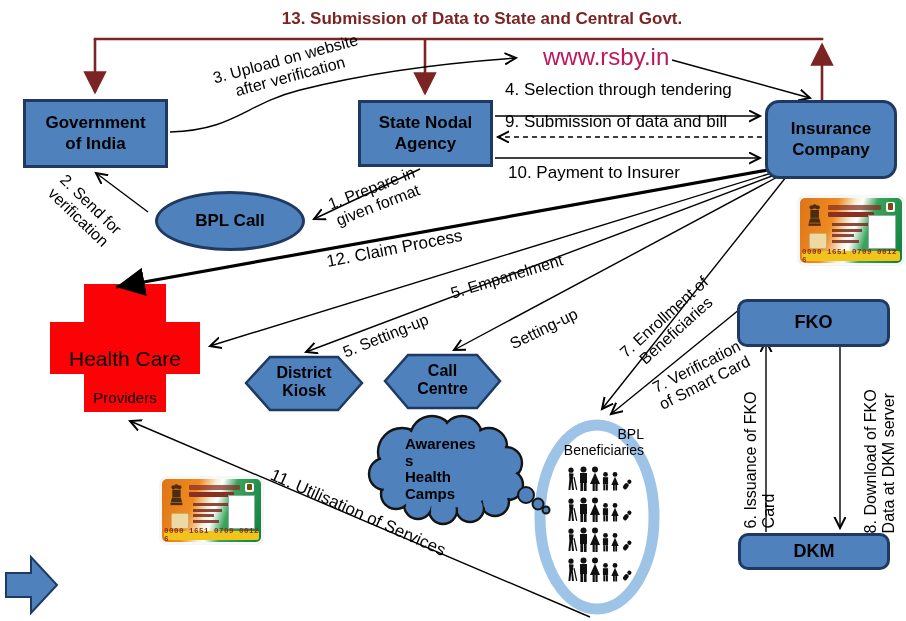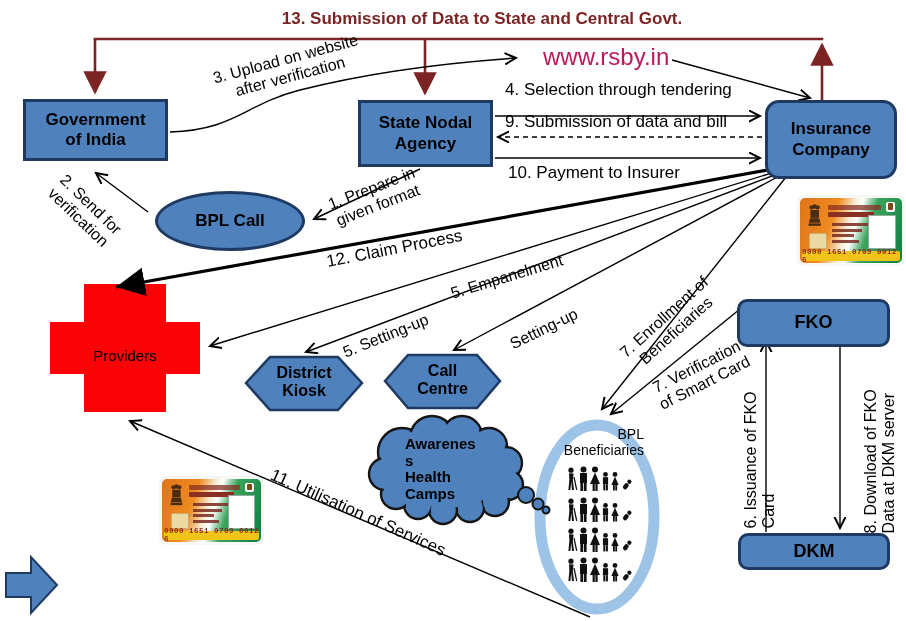--- a/index.html
+++ b/index.html
@@ -162,36 +162,37 @@
       <line x1="790" y1="172" x2="602" y2="409" marker-end="url(#mO)"></line>
       <line x1="740" y1="309" x2="611" y2="414" marker-end="url(#mO)"></line>
       <line x1="590" y1="617" x2="130" y2="421" marker-end="url(#mO)"></line>
       <line x1="766" y1="532" x2="766" y2="341" marker-end="url(#mO)"></line>
       <line x1="840" y1="336" x2="840" y2="528" marker-end="url(#mO)"></line>
     </g>
 
     <polygon points="6,573 31,573 31,557 57,585 31,613 31,597 6,597" fill="#4F81BD" stroke="#1f3a62" stroke-width="2"></polygon>
   </svg>
 
-  <div class="box" style="left:23px;top:99px;width:145px;height:62px;">Government
+  <div class="box" style="left:23px;top:99px;width:145px;height:69px;">Government
 of India</div>
 
   <div class="box" style="left:358px;top:100px;width:135px;height:67px;">State Nodal
 Agency</div>
 
   <div class="box rounded" style="left:765px;top:100px;width:132px;height:79px;">Insurance
 Company</div>
 
   <div class="box ellipse" style="left:155px;top:191px;width:150px;height:60px;">BPL Call</div>
 
   <div class="box small-rounded" style="left:737px;top:299px;width:153px;height:48px;">FKO</div>
 
   <div class="box small-rounded" style="left:738px;top:533px;width:152px;height:37px;">DKM</div>
 
   <div class="lbl center hcp-label" style="left:45px;top:329px;width:160px;">
+    <div class="hcp-title">Health  Care</div>
     <div class="hcp-sub">Providers</div>
   </div>
 
   <div class="lbl center hex-label" style="left:246px;top:364px;width:116px;">District
 Kiosk</div>
   <div class="lbl center hex-label" style="left:385px;top:362px;width:115px;">Call
 Centre</div>
 
   <div class="lbl cloud-label" style="left:405px;top:436px;width:100px;">Awarenes
 s

